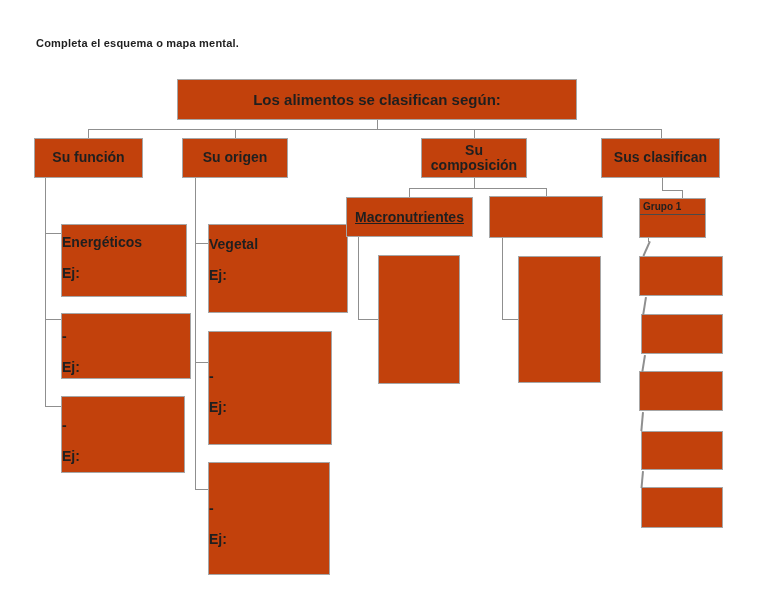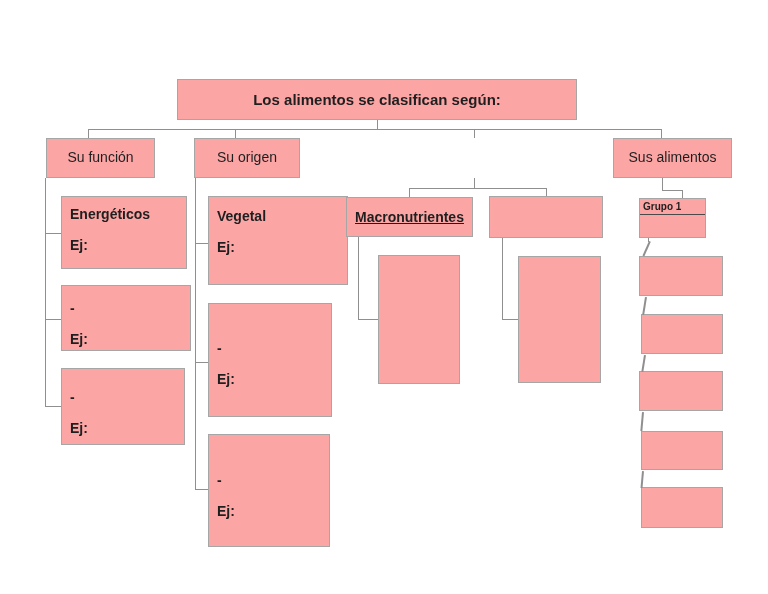--- a/index.html
+++ b/index.html
@@ -11,34 +11,33 @@
   .canvas{
     position:relative;width:768px;height:594px;background:#fff;
     font-family:"Liberation Sans", sans-serif;color:var(--text);
     overflow:hidden;
   }
   .instruction{
     position:absolute;left:36px;top:37px;
     font-size:11px;font-weight:bold;letter-spacing:.2px;
   }
   .box{
-    position:absolute;border:1px solid var(--border);background:#fca5a5;
+    position:absolute;border:1px solid var(--border);background:#c2410c;
     box-sizing:border-box;
   }
   .title-box{
     display:flex;align-items:center;justify-content:center;
     font-size:15px;font-weight:bold;
   }
   .cat{
     display:flex;align-items:center;justify-content:center;
-    font-size:14px;font-weight:normal;text-align:center;line-height:1.1;
+    font-size:14px;font-weight:bold;text-align:center;line-height:1.1;
     white-space:pre-line;
-    margin-left:12px;
   }
-  .fill{font-size:14px;font-weight:bold;padding-left:8px;box-sizing:border-box;}
+  .fill{font-size:14px;font-weight:bold;box-sizing:border-box;margin-top:28px;}
   .fill .bl1{line-height:17px;}
   .fill .bl2{line-height:17px;margin-top:14px;}
   .hdr{
     display:flex;align-items:center;justify-content:center;
     font-size:14px;font-weight:bold;
   }
   .grupo .ghead{
     font-size:10px;font-weight:bold;padding:1px 3px 0 3px;
     border-bottom:1px solid #4a4a4a;line-height:14px;
   }
@@ -46,40 +45,45 @@
   .ln{position:absolute;background:var(--line);}
   .h{height:1px;}
   .v{width:1px;}
   .diag{position:absolute;width:1.5px;background:var(--line);transform-origin:top left;}
 </style>
 </head>
 <body>
 
 <div class="canvas">
 
+  <div class="instruction">Completa el esquema o mapa mental.</div>
 
   <div class="box title-box" style="left:177px;top:79px;width:400px;height:41px;">
     <span>Los alimentos se clasifican según:</span>
   </div>
 
   <div class="ln v" style="left:377px;top:120px;height:9px;"></div>
   <div class="ln h" style="left:88px;top:129px;width:574px;"></div>
   <div class="ln v" style="left:88px;top:129px;height:9px;"></div>
   <div class="ln v" style="left:235px;top:129px;height:9px;"></div>
   <div class="ln v" style="left:474px;top:129px;height:9px;"></div>
   <div class="ln v" style="left:661px;top:129px;height:9px;"></div>
 
   <div class="box cat" style="left:34px;top:138px;width:109px;height:40px;">
     <span>Su función</span>
   </div>
   <div class="box cat" style="left:182px;top:138px;width:106px;height:40px;">
     <span>Su origen</span>
   </div>
+  <div class="box cat" style="left:421px;top:138px;width:106px;height:40px;">
+    <span>Su
+composición</span>
+  </div>
   <div class="box cat" style="left:601px;top:138px;width:119px;height:40px;">
-    <span>Sus alimentos</span>
+    <span>Sus clasifican</span>
   </div>
 
   <div class="ln v" style="left:45px;top:178px;height:229px;"></div>
   <div class="ln h" style="left:45px;top:233px;width:16px;"></div>
   <div class="ln h" style="left:45px;top:319px;width:16px;"></div>
   <div class="ln h" style="left:45px;top:406px;width:16px;"></div>
 
   <div class="box fill" style="left:61px;top:196px;width:126px;height:73px;padding-top:9px;">
     <div class="bl1">Energéticos</div>
     <div class="bl2">Ej:</div>

